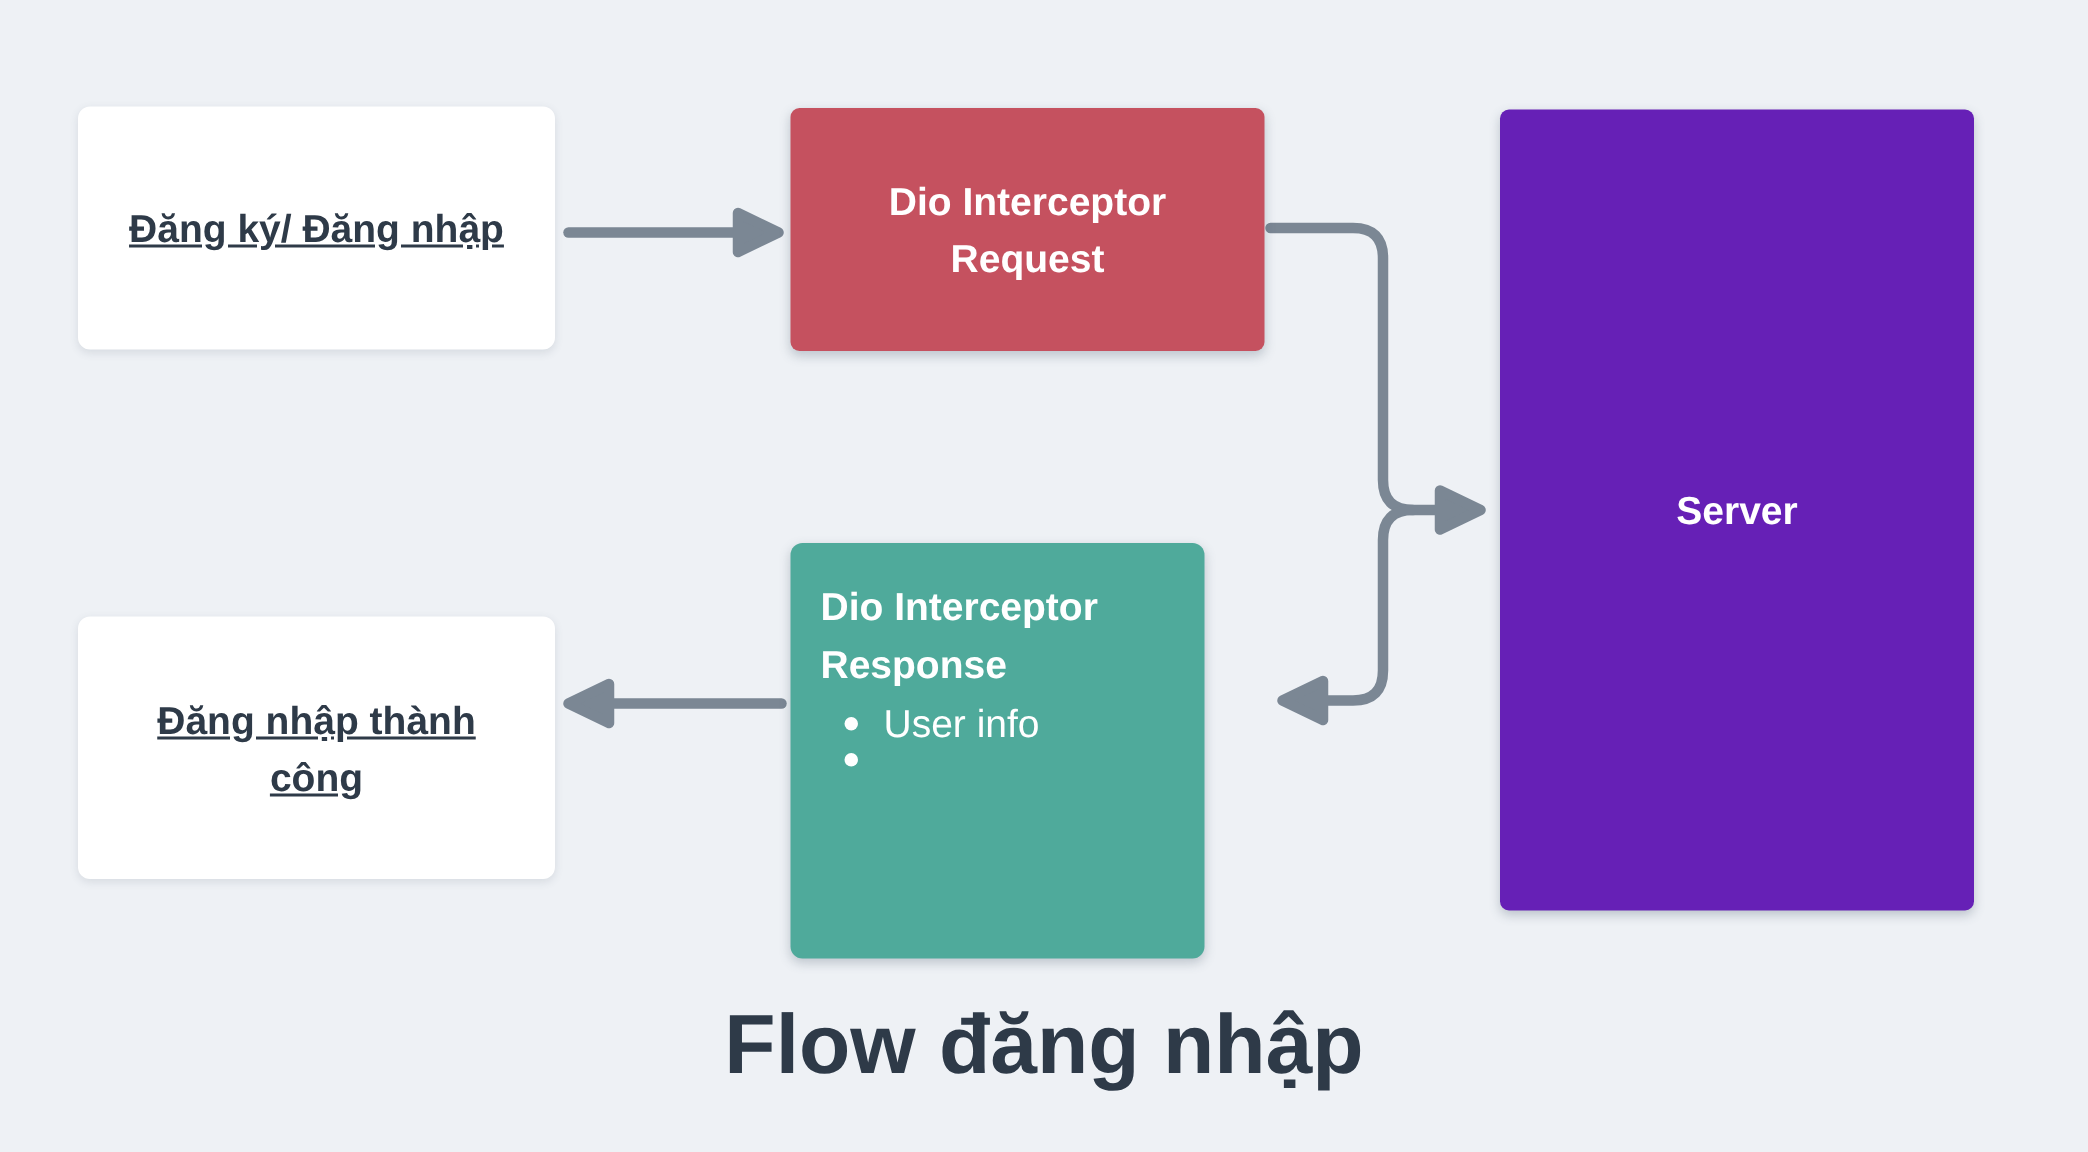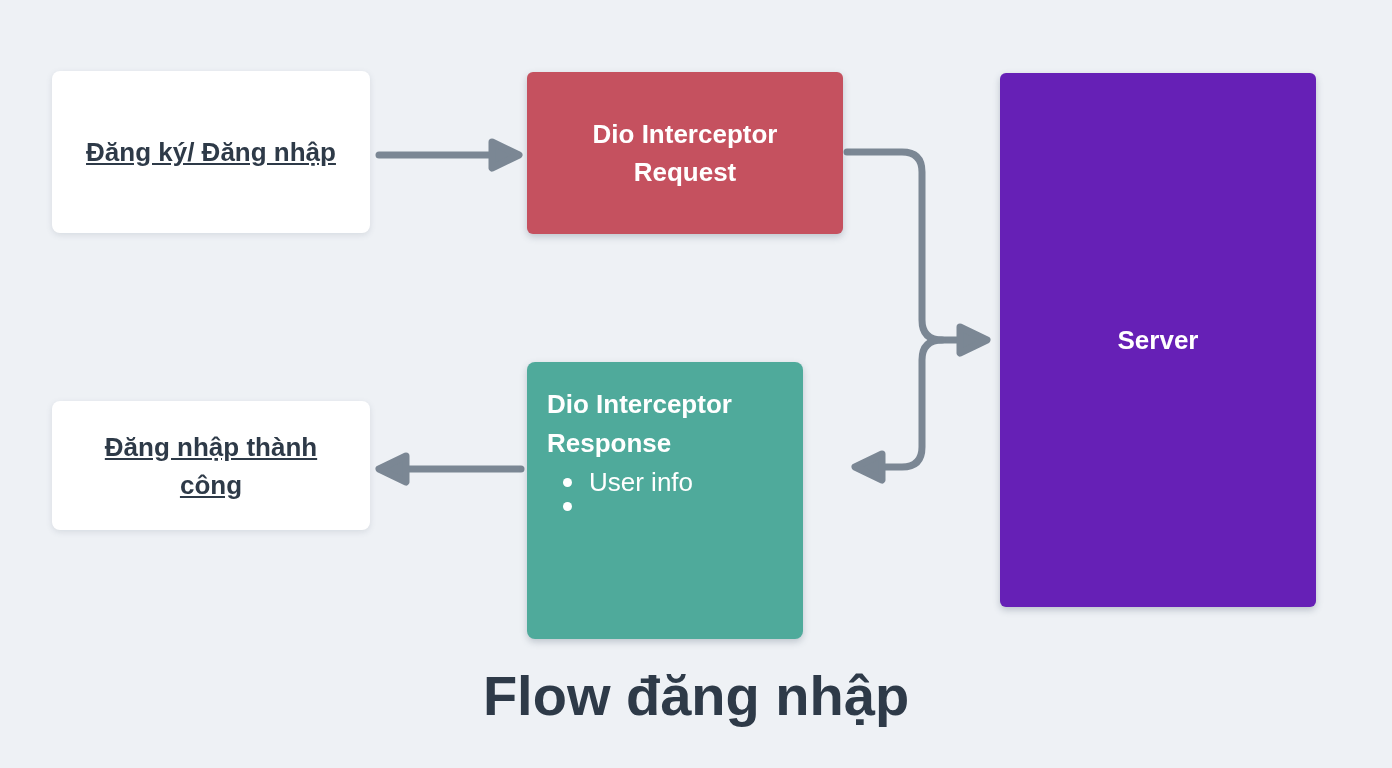--- a/index.html
+++ b/index.html
@@ -27,21 +27,21 @@
     line-height: 38px;
   }
   .node-white {
     background: #ffffff;
     color: #2e3a48;
     border-radius: 8px;
     box-shadow: 0 2px 6px rgba(70, 85, 105, 0.14);
     text-decoration: underline;
   }
   .node-register { left: 52px; top: 71px;  width: 318px; height: 162px; }
-  .node-success  { left: 52px; top: 401px; width: 318px; height: 129px; }
+  .node-success  { left: 52px; top: 411px; width: 318px; height: 175px; }
   .node-success .label-inner { max-width: 250px; }
 
   .node-request {
     left: 527px; top: 72px; width: 316px; height: 162px;
     background: #c5515f;
     color: #ffffff;
     border-radius: 6px;
     box-shadow: 0 3px 7px rgba(70, 85, 105, 0.28);
     padding: 0 20px;
   }

